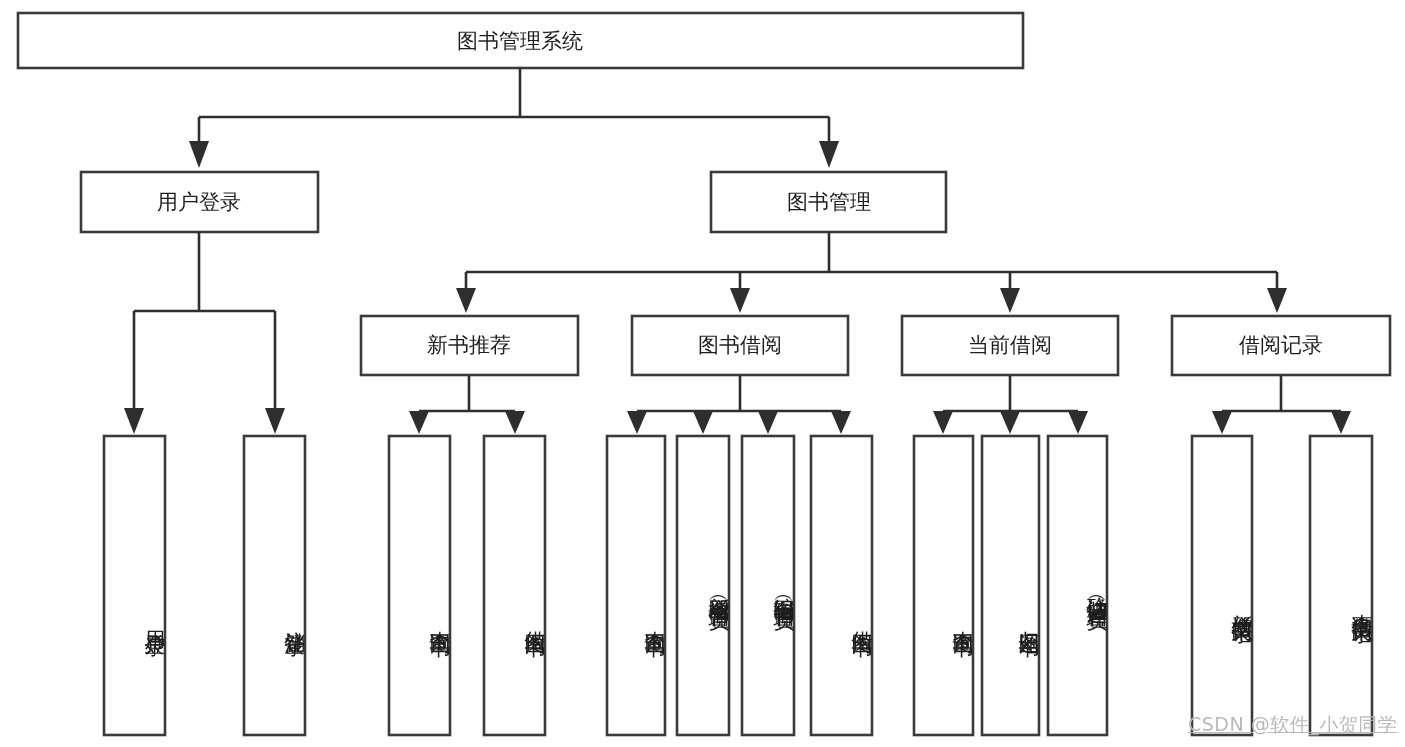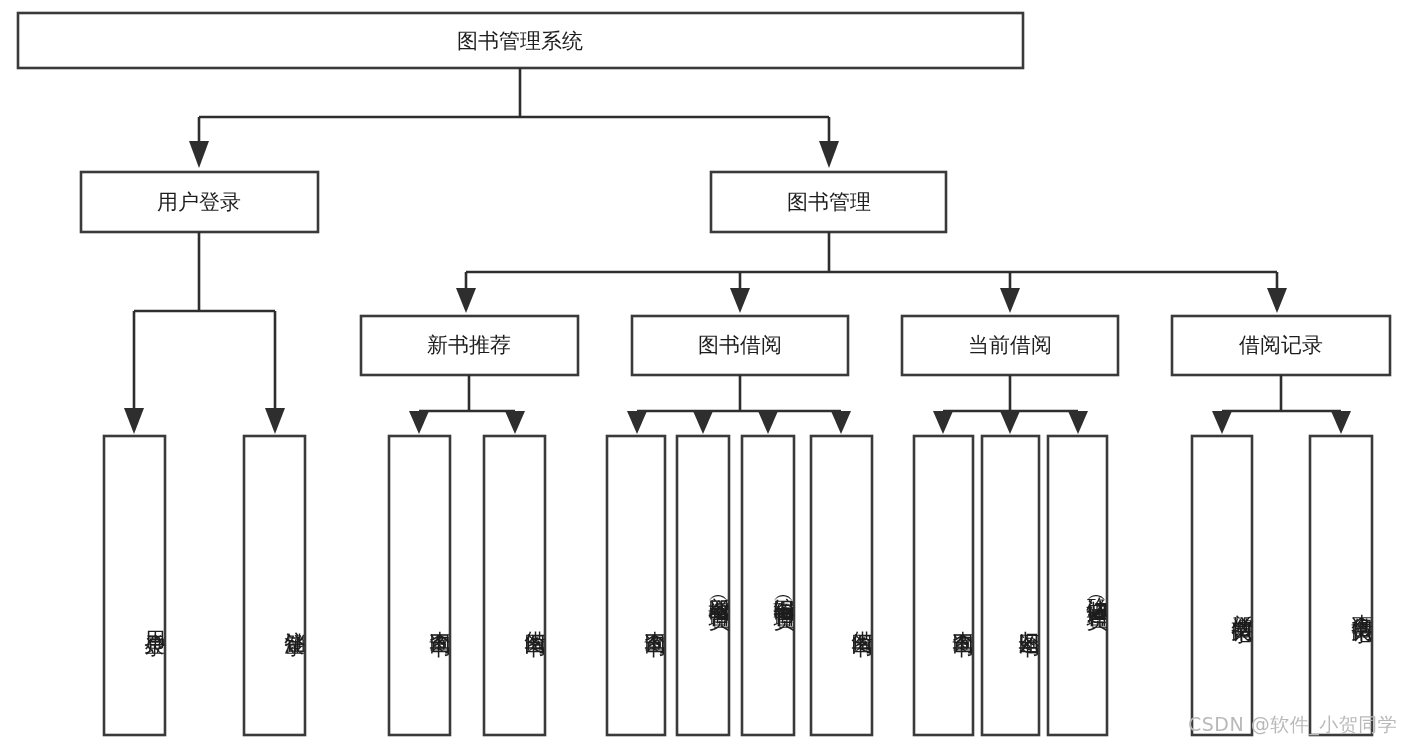--- a/index.html
+++ b/index.html
@@ -65,20 +65,21 @@
   }
   .watermark {
     position: absolute;
     font-family: "DejaVu Sans", "Liberation Sans", sans-serif;
     font-size: 19px;
     color: #b9b9b9;
     left: 1188px;
     top: 712px;
     white-space: nowrap;
     letter-spacing: 0.5px;
+    text-decoration: underline;
   }
 </style>
 </head>
 <body>
 
 <div id="diagram-root">
 
   <svg id="flow-svg" viewBox="0 0 1405 747" xmlns="http://www.w3.org/2000/svg">
 
     <g>

